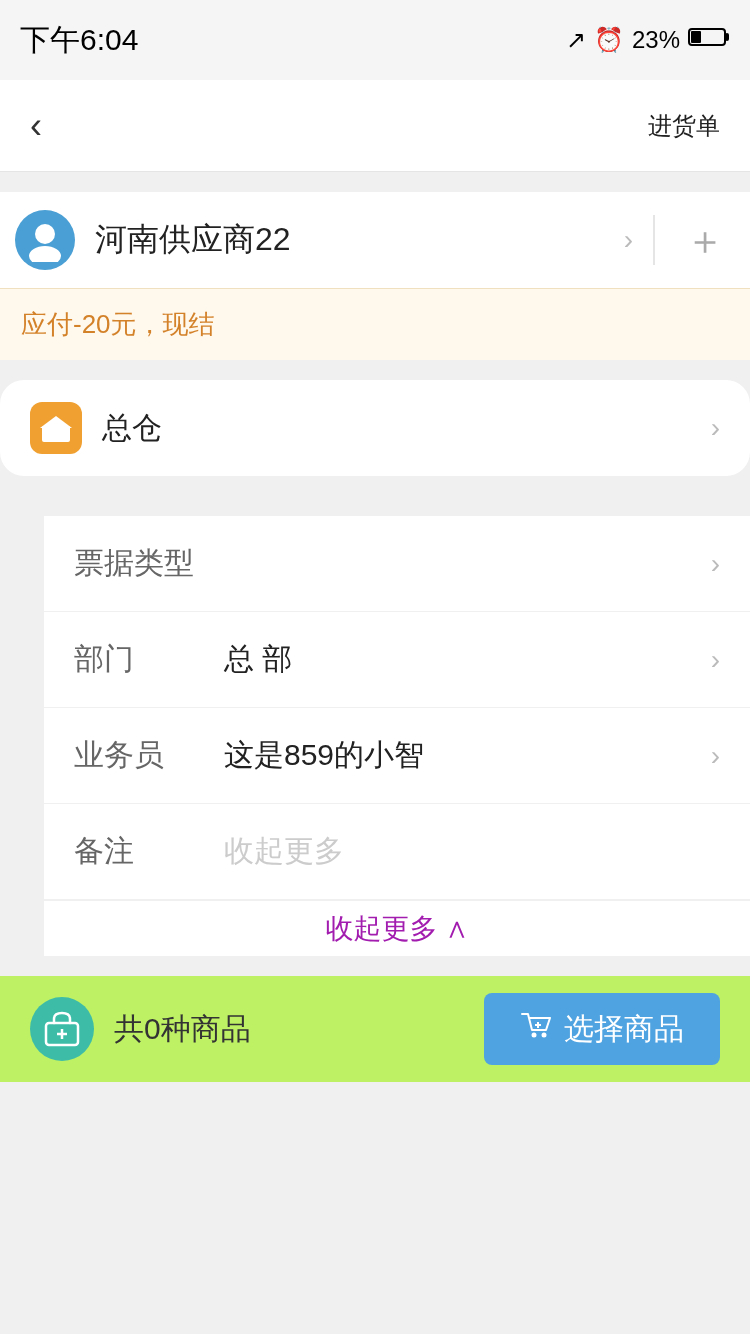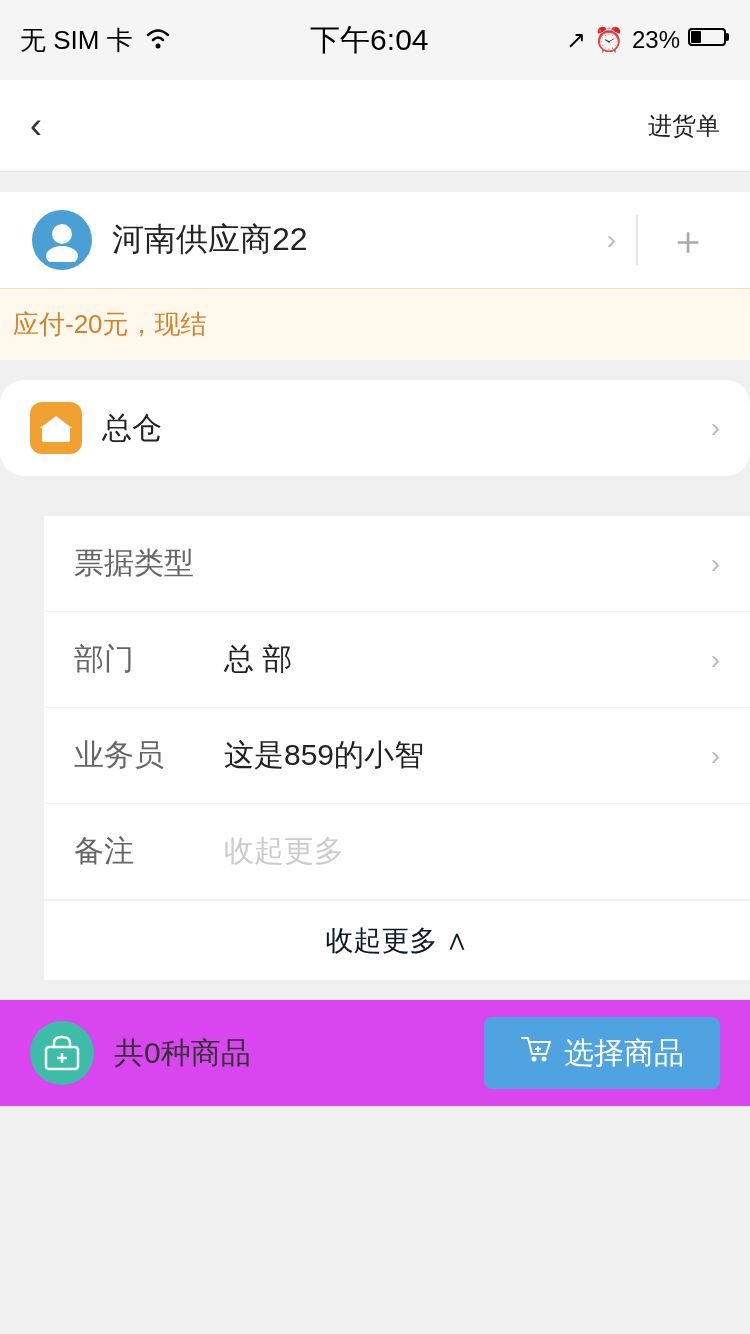--- a/index.html
+++ b/index.html
@@ -71,21 +71,21 @@
 
     
     .section-gap {
       height: 20px;
       background: #f0f0f0;
     }
 
     
     .supplier-section {
       background: #fff;
-      padding: 0 32px;
+      padding: 0 15px;
       display: flex;
       align-items: center;
     }
     .supplier-row {
       flex: 1;
       display: flex;
       align-items: center;
       height: 96px;
       cursor: pointer;
     }
@@ -122,21 +122,21 @@
       align-items: center;
       justify-content: center;
       font-size: 40px;
       color: #aaa;
       cursor: pointer;
     }
 
     
     .notice-banner {
       background: #fff8ec;
-      padding: 18px 13px;
+      padding: 18px 21px;
       font-size: 26px;
       color: #d4822a;
       border-top: 1px solid #f0e0c0;
     }
 
     
     .form-row {
       background: #fff;
       display: flex;
       align-items: center;
@@ -181,34 +181,34 @@
       align-items: center;
       height: 96px;
       padding: 0 30px;
       cursor: pointer;
       border-radius: 24px;
     }
 
     
     .collapse-row {
       background: #fff;
-      height: 80px;
+      height: 56px;
       display: flex;
       align-items: center;
       justify-content: center;
       font-size: 28px;
-      color: #0f172a;
+      color: #a21caf;
       cursor: pointer;
       border-top: 1px solid #f0f0f0;
       text-align: center;
     }
 
     
     .bottom-bar {
-      background: #d946ef;
+      background: #bef264;
       display: flex;
       align-items: center;
       height: 106px;
       padding: 12px 30px;
       margin-top: 20px;
     }
     .product-icon {
       width: 64px;
       height: 64px;
       border-radius: 50%;
@@ -241,31 +241,20 @@
     .form-section {
       background: #fff;
       margin-top: 20px;
       margin-left: 44px;
     }
   </style>
 </head>
 <body>
 
 <div class="status-bar">
-  <div class="status-left">
-    <span>无 SIM 卡</span>
-    <span>
-      <svg width="30" height="22" viewBox="0 0 30 22">
-        <path d="M15 18 Q15 18 15 18" stroke="#000" stroke-width="3" fill="none"></path>
-        <path d="M10 13 Q15 8 20 13" stroke="#000" stroke-width="2.5" fill="none" stroke-linecap="round"></path>
-        <path d="M5 8 Q15 -1 25 8" stroke="#000" stroke-width="2.5" fill="none" stroke-linecap="round"></path>
-        <circle cx="15" cy="19" r="2.5" fill="#000"></circle>
-      </svg>
-    </span>
-  </div>
   <div class="status-center">下午6:04</div>
   <div class="status-right">
     <span>↗</span>
     <span>⏰</span>
     <span>23%</span>
     <span>
       <svg width="42" height="22" viewBox="0 0 42 22">
         <rect x="1" y="3" width="36" height="16" rx="3" ry="3" stroke="#000" stroke-width="2" fill="none"></rect>
         <rect x="37" y="7" width="4" height="8" rx="2" fill="#000"></rect>
         <rect x="3" y="5" width="10" height="12" rx="1" fill="#000"></rect>

